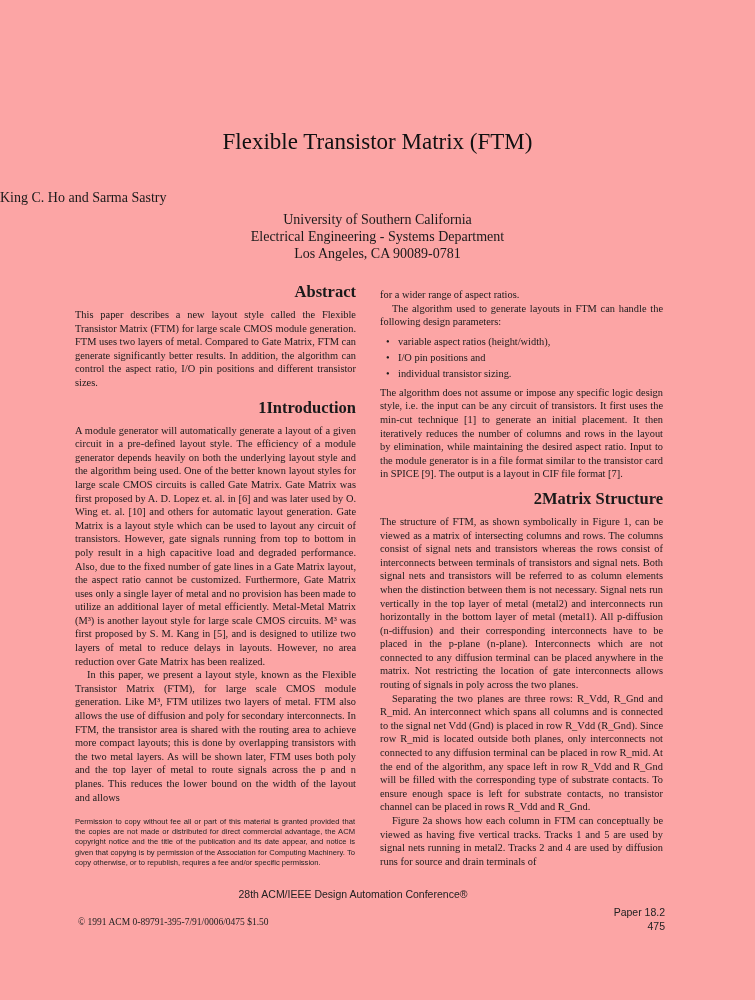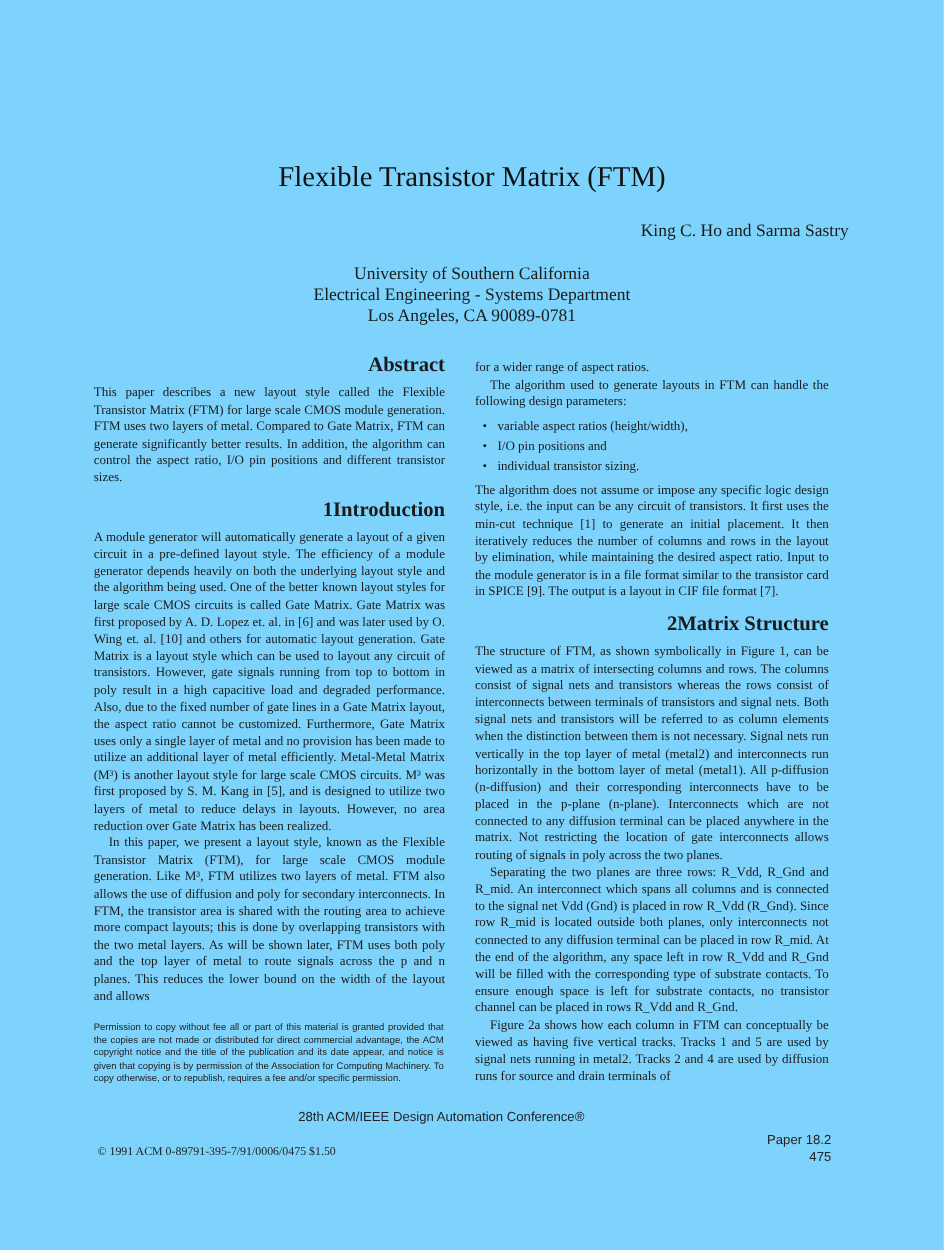--- a/index.html
+++ b/index.html
@@ -1,21 +1,21 @@
 <!DOCTYPE html>
 <html><head>
 <meta charset="utf-8">
 <style>
   html, body { margin:0; padding:0; background:#ffffff; }
   body { width:755px; height:1000px; position:relative; overflow:hidden;
          font-family:"DejaVu Serif","Liberation Serif",serif; color:#1a1a1a; }
-  .page { position:absolute; left:0; top:0; width:755px; height:1000px; background:#7dd3fc; }
+  .page { position:absolute; left:0; top:0; width:755px; height:1000px; background:#fca5a5; }
   .title { position:absolute; left:0; width:755px; top:129px; text-align:center;
            font-family:"Liberation Serif",serif; font-size:23px; color:#111; }
-  .authors { position:absolute; left:0; width:679px; top:178px; text-align:right;
+  .authors { position:absolute; left:0; width:679px; top:190px; text-align:left;
              font-family:"Liberation Serif",serif; font-size:14px; }
   .affil { position:absolute; left:0; width:755px; top:211px; text-align:center;
            font-family:"Liberation Serif",serif; font-size:14px; line-height:17px; }
   .col { position:absolute; font-family:"Liberation Serif",serif; font-size:10.4px;
          line-height:13.6px; text-align:justify; color:#1a1a1a; }
   .col-left { left:75px; top:282px; width:281px; }
   .col-right { left:380px; top:288px; width:283px; }
   .h1 { font-family:"Liberation Serif",serif; font-weight:bold; font-size:16.5px;
         line-height:20px; margin:0 0 6px 0; text-align:right; }
   .h1 .num { display:inline-block; width:26px; }

